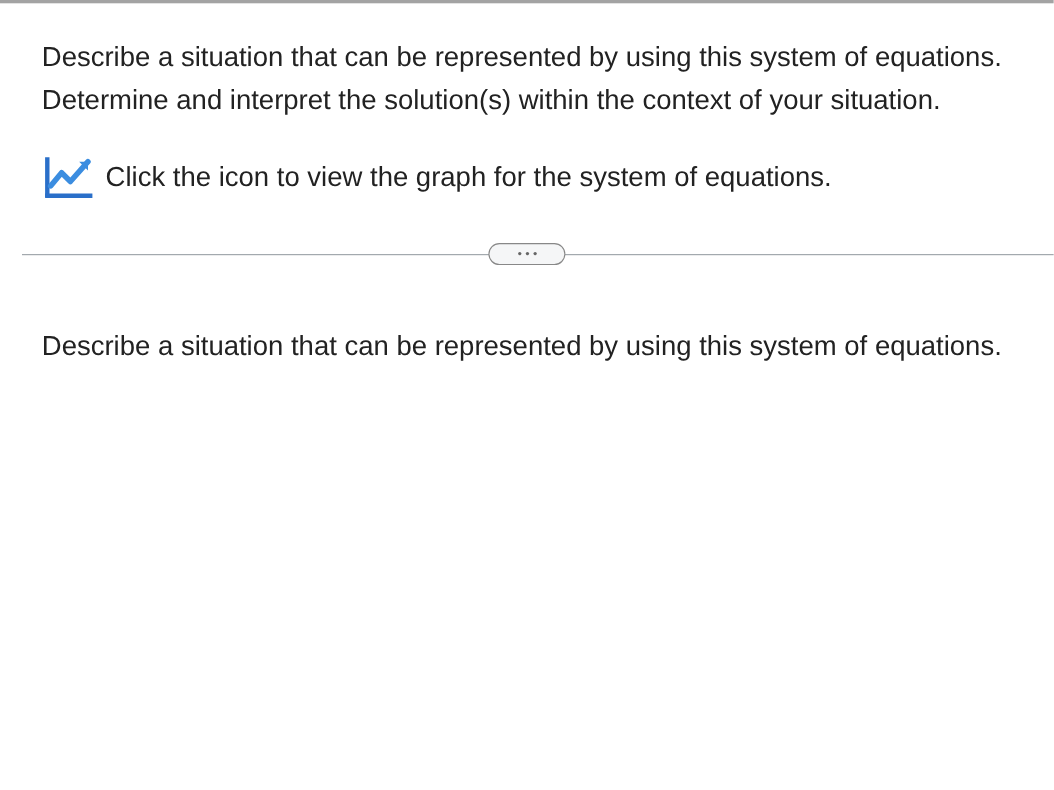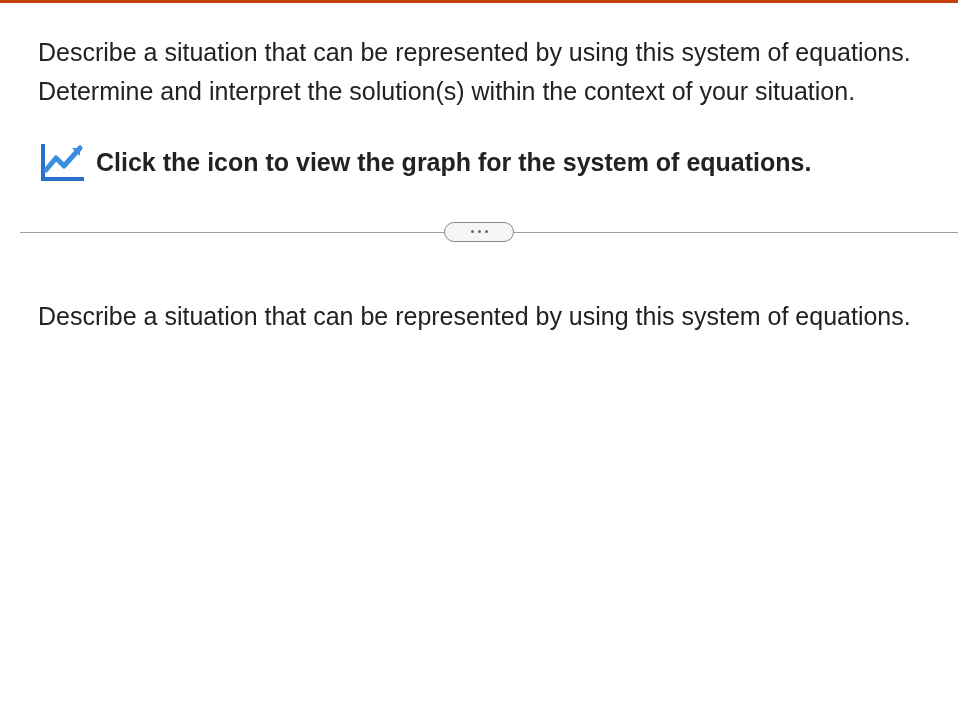--- a/index.html
+++ b/index.html
@@ -8,21 +8,21 @@
     padding: 0;
     font-family: Arial, Helvetica, sans-serif;
     background: #fff;
     color: #222;
   }
   .page {
     width: 958px;
     height: 718px;
     position: relative;
     padding: 30px 38px 0 38px;
-    border-top: 3px solid #c2410c;
+    border-top: 3px solid #a3a3a3;
   }
   .top-text {
     font-size: 25px;
     line-height: 1.55;
     margin-bottom: 30px;
   }
   .graph-link-row {
     font-size: 25px;
     line-height: 1.55;
     margin-bottom: 40px;
@@ -33,21 +33,20 @@
     margin-right: 10px;
     width: 48px;
     height: 40px;
     position: relative;
   }
   .graph-icon svg {
     display: block;
   }
   .graph-link-text {
     vertical-align: middle;
-    font-weight: bold;
   }
   .divider-wrap {
     position: relative;
     margin: 0 -38px 55px -38px;
     height: 20px;
   }
   .divider-line {
     position: absolute;
     left: 20px;
     right: 0;

